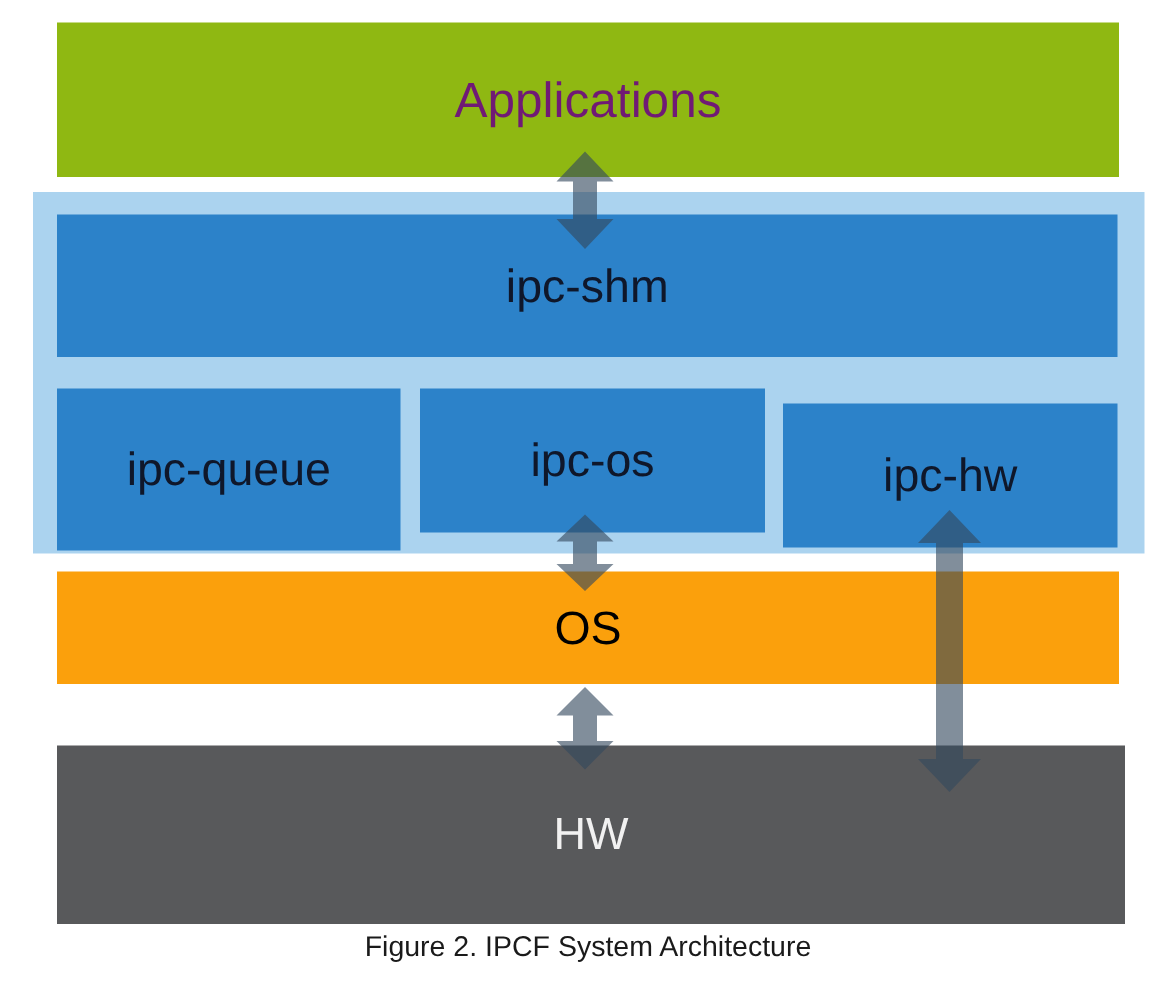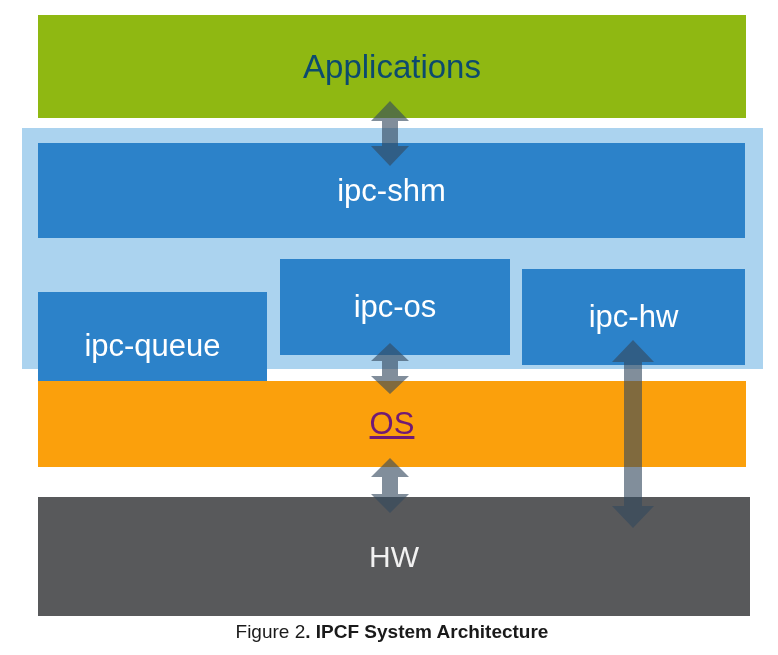--- a/index.html
+++ b/index.html
@@ -26,40 +26,39 @@
   .lib-container {
     position: absolute;
     left: 22px; top: 128px;
     width: 741px; height: 241px;
     background: #ABD3EF;
   }
   .green-block {
     left: 38px; top: 15px;
     width: 708px; height: 103px;
     background: #8FB812;
-    color: #0c4a6e;
+    color: #701a75;
     font-size: 33px;
     text-align: center;
   }
   .blue-block {
     background: #2C82C9;
-    color: #ffffff;
+    color: #0f172a;
     font-size: 31px;
   }
   .shm-block { left: 38px; top: 143px; width: 707px; height: 95px; }
-  .queue-block { left: 38px;  top: 259px; width: 229px; height: 108px; margin-top: 33px; }
+  .queue-block { left: 38px;  top: 259px; width: 229px; height: 108px; }
   .osmod-block { left: 280px; top: 259px; width: 230px; height: 96px; }
   .hwmod-block { left: 522px; top: 269px; width: 223px; height: 96px; }
   .orange-block {
     left: 38px; top: 381px;
-    width: 708px; height: 86px;
+    width: 708px; height: 75px;
     background: #FBA00C;
-    color: #701a75;
+    color: #000000;
     font-size: 31px;
-    text-decoration: underline;
   }
   .gray-block {
     left: 38px; top: 497px;
     width: 712px; height: 119px;
     background: #58595B;
     color: #F1F1F1;
     font-size: 30px;
     line-height: 1.2;
     flex-direction: column;
   }
@@ -71,21 +70,21 @@
   }
   .caption {
     position: absolute;
     left: 38px; top: 621px;
     width: 708px;
     text-align: center;
     font-size: 19px;
     color: #1a1a1a;
     white-space: nowrap;
   }
-  .caption .bold { font-weight: bold; }
+  .caption .bold { font-weight: normal; }
 </style>
 </head>
 <body>
 
 <div class="stage">
 
   <div class="block green-block">
     <span>Applications</span>
   </div>
 

